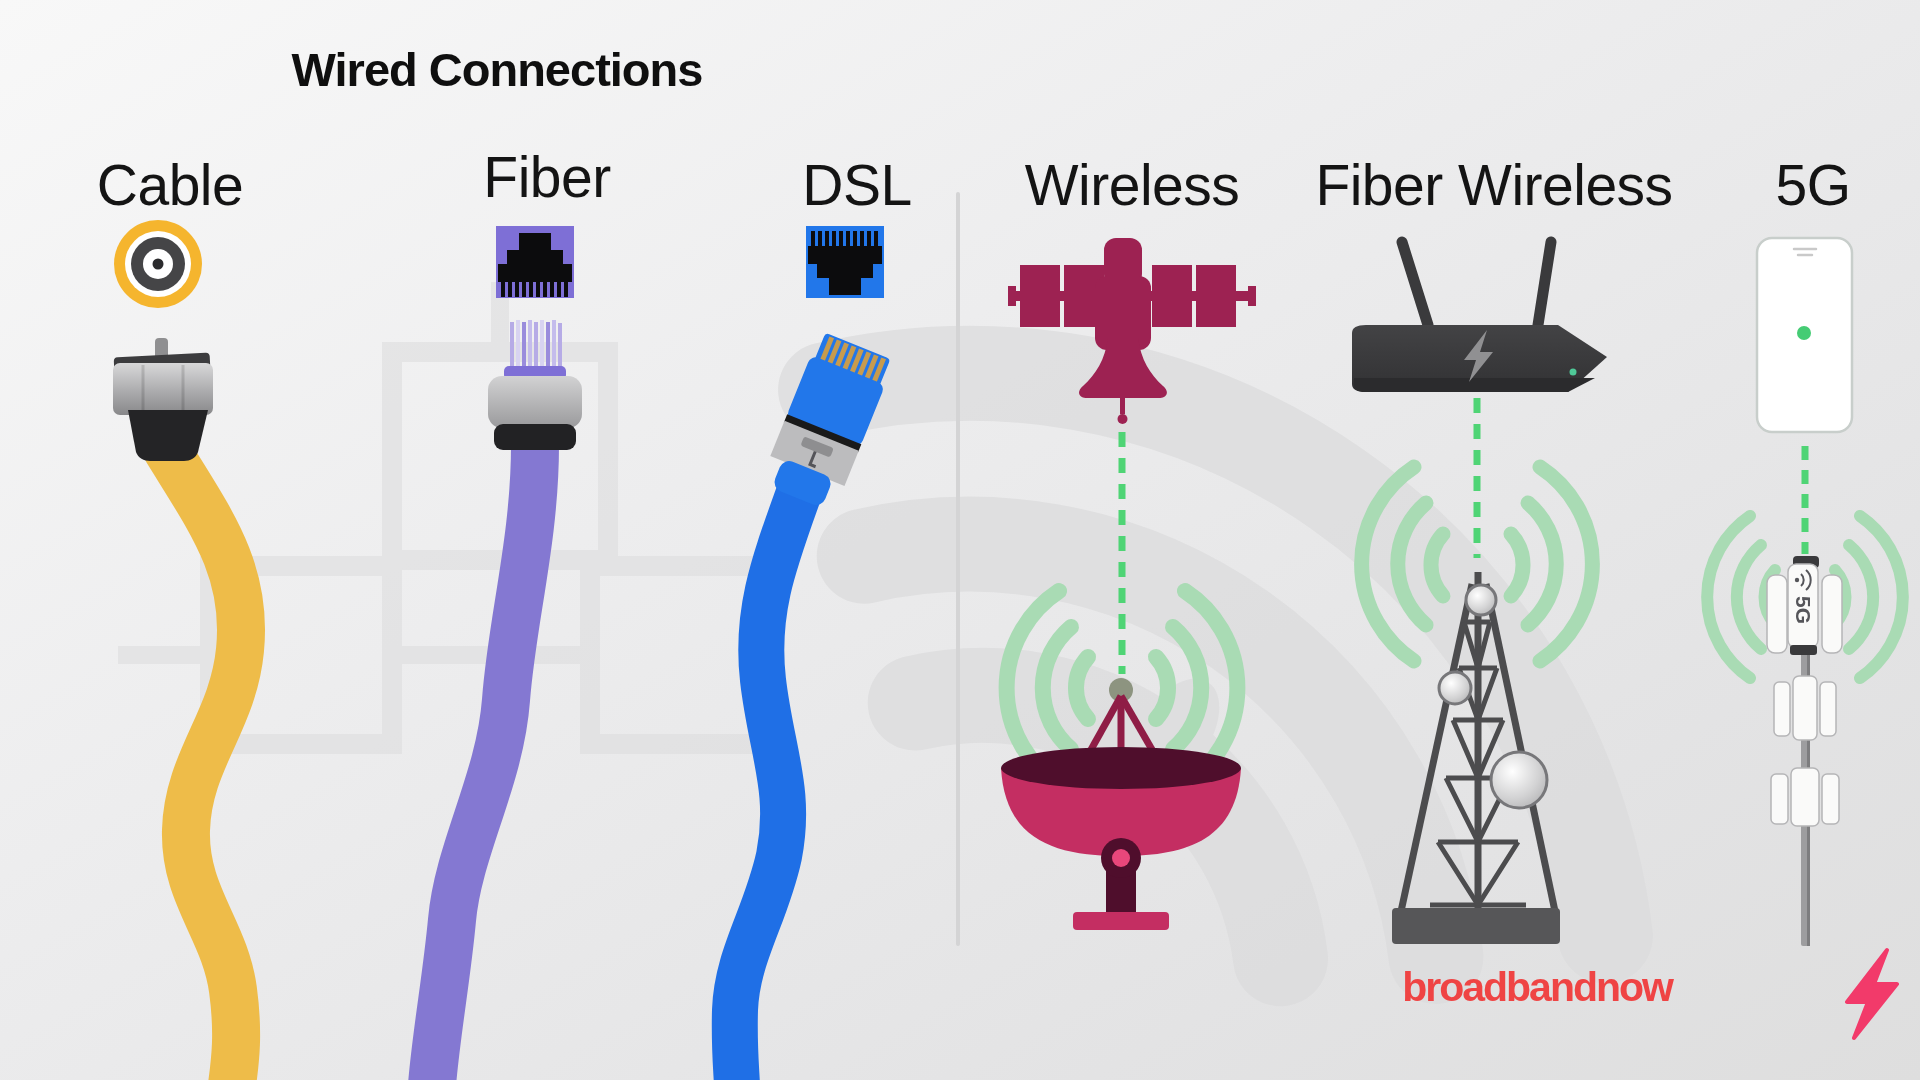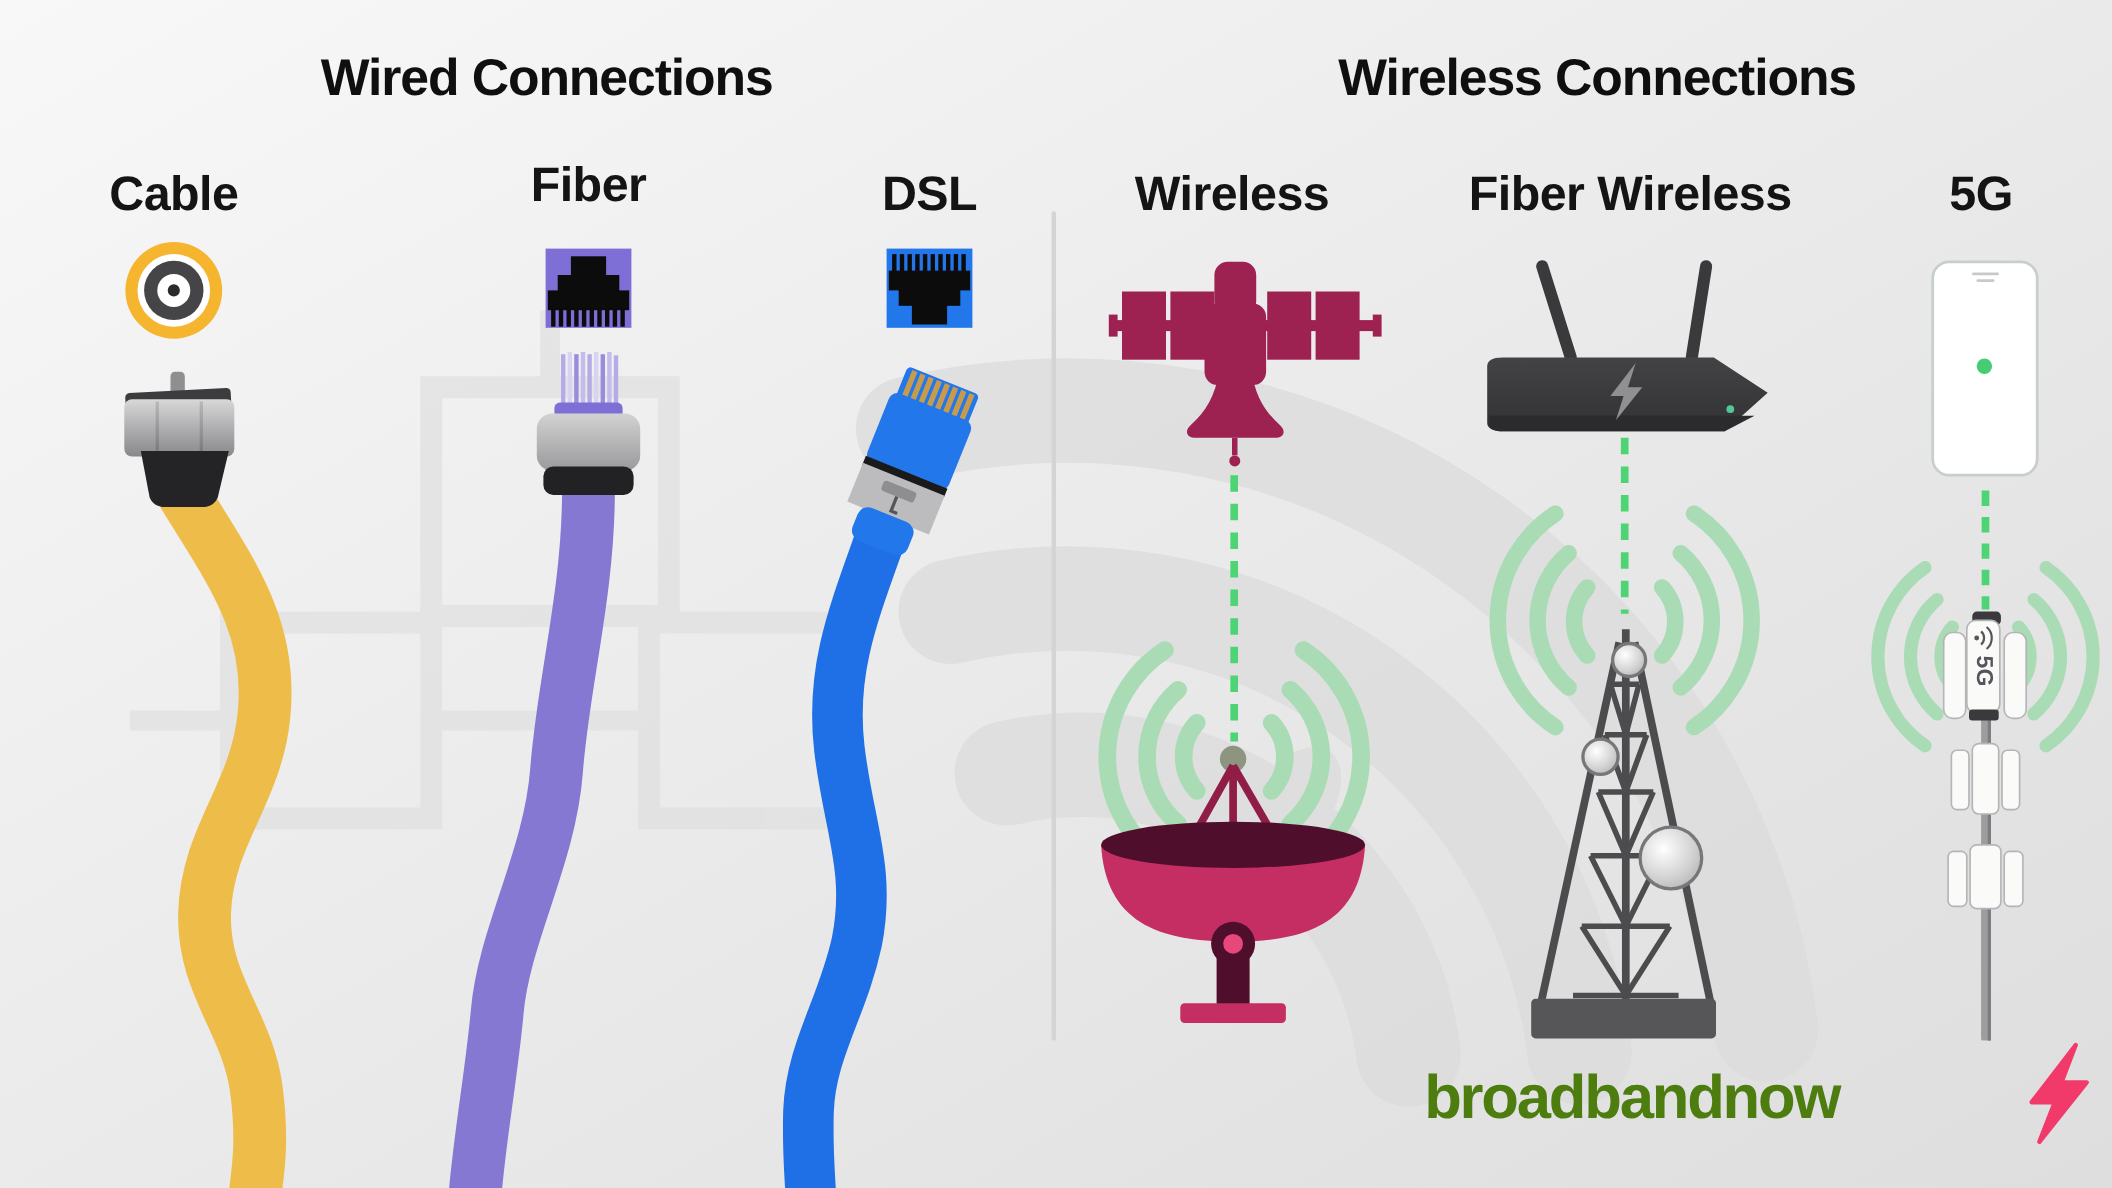--- a/index.html
+++ b/index.html
@@ -5,22 +5,22 @@
   html,body{margin:0;padding:0;}
   body{
     width:1920px;height:1080px;overflow:hidden;position:relative;
     font-family:"Liberation Sans",sans-serif;
     background:linear-gradient(150deg,#f8f8f8 0%,#ededee 40%,#e3e3e4 78%,#dedede 100%);
   }
   #stage{position:absolute;left:0;top:0;width:1752px;height:1080px;}
   svg{position:absolute;left:0;top:0;}
   .txt{position:absolute;white-space:nowrap;transform:translateX(-50%);color:var(--c-text,#141414);}
   .title{font-size:47px;font-weight:700;letter-spacing:-1px;color:var(--c-title,#0f0f0f);}
-  .collabel{font-size:44px;font-weight:700;letter-spacing:-0.5px;}
-  .logo{position:absolute;right:80px;top:964px;font-size:56px;letter-spacing:-2px;color:#4d7c0f;white-space:nowrap;}
+  .collabel{font-size:57px;font-weight:400;letter-spacing:-0.5px;margin-left:12px;}
+  .logo{position:absolute;right:80px;top:964px;font-size:41px;letter-spacing:-2px;color:#ef4444;white-space:nowrap;}
   .logo .p1{font-weight:600;}
   .logo .p2{font-weight:800;}
   .smallcell-label{
     position:absolute;left:1781px;top:598px;width:44px;text-align:center;
     font-size:21px;font-weight:700;color:#55555a;transform:rotate(90deg);letter-spacing:0;
   }
   
   .wm-line{stroke:var(--c-watermark-gray,#dcdcdd);fill:none;}
   .divider{fill:var(--c-divider-gray,#d4d4d5);}
   .coax-yellow{fill:var(--c-coax-yellow,#f5b52e);}
@@ -293,21 +293,20 @@
     <rect class="white-gear" x="1793" y="676" width="24" height="64" rx="6"></rect>
     <rect class="white-gear" x="1771" y="774" width="17" height="50" rx="5"></rect>
     <rect class="white-gear" x="1822" y="774" width="17" height="50" rx="5"></rect>
     <rect class="white-gear" x="1791" y="768" width="28" height="58" rx="6"></rect>
   </g>
 
   <path class="bolt" d="M1887,950 L1847,1002 L1868,1002 L1854,1038 L1897,984 L1874,984 Z"></path>
 </svg>
 
 <div class="txt title" style="left:497px;top:42px;">Wired Connections</div>
-<div class="txt title" style="left:1452px;top:42px;">Wireless Connections</div>
 
 <div class="txt collabel" style="left:158px;top:152px;">Cable</div>
 <div class="txt collabel" style="left:535px;top:144px;">Fiber</div>
 <div class="txt collabel" style="left:845px;top:152px;">DSL</div>
 <div class="txt collabel" style="left:1120px;top:152px;">Wireless</div>
 <div class="txt collabel" style="left:1482px;top:152px;">Fiber Wireless</div>
 <div class="txt collabel" style="left:1801px;top:152px;">5G</div>
 
 <div class="smallcell-label">5G</div>
 

